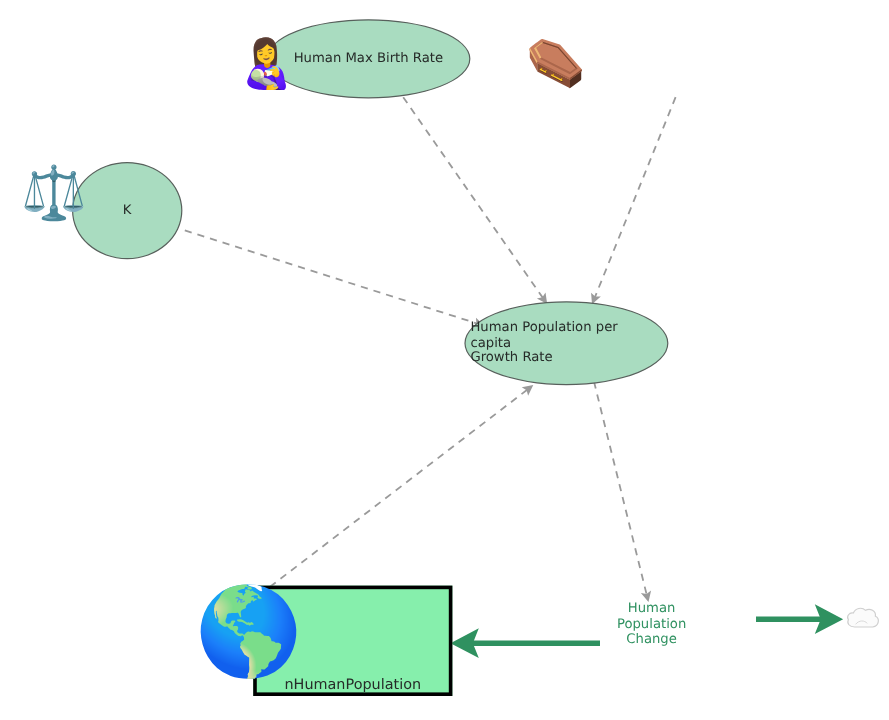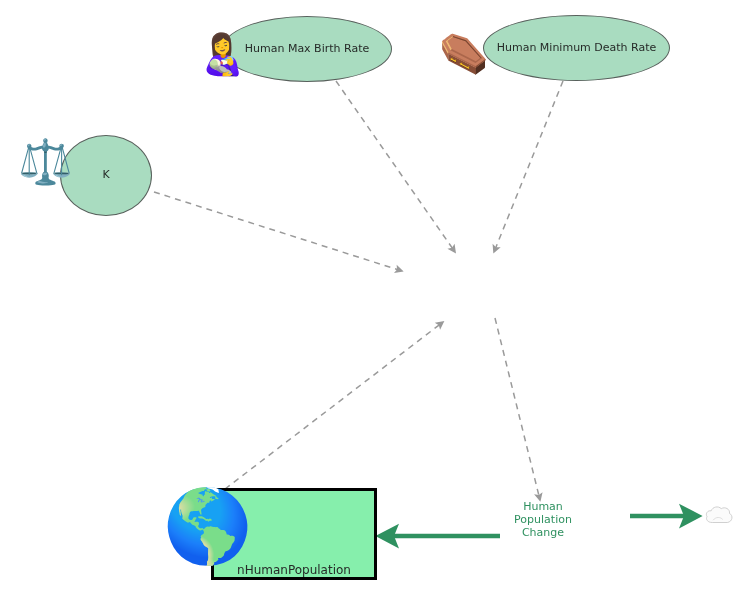--- a/index.html
+++ b/index.html
@@ -105,25 +105,26 @@
   <div class="node ellipse-node" id="node-k" style="left: 60px; top: 135px; width: 92px; height: 81px; font-size: 11px; background: rgb(169, 220, 192); border-color: rgb(88, 96, 92); color: rgb(38, 43, 40);">
     <span class="ellipse-label">K</span>
   </div>
   <span class="emoji" id="emoji-k" style="left: 18px; top: 140px; font-size: 44px;">⚖️</span>
 
   <div class="node ellipse-node" id="node-birth" style="left: 222px; top: 16px; width: 170px; height: 66px; font-size: 11px; background: rgb(169, 220, 192); border-color: rgb(88, 96, 92); color: rgb(38, 43, 40);">
     <span class="ellipse-label">Human Max Birth Rate</span>
   </div>
   <span class="emoji" id="emoji-birth" style="left: 198px; top: 34px; font-size: 40px;">👩‍🍼</span>
 
-  <div class="node ellipse-node" id="node-death" style="left: 483px; top: 15px; width: 187px; height: 66px; font-size: 11px; background: rgb(169, 220, 192); border-color: rgb(88, 96, 92); color: rgb(38, 43, 40);">
-    <span class="ellipse-label">Human Minimum Death Rate</span>
-  </div>
   <span class="emoji" id="emoji-death" style="left: 439px; top: 33px; font-size: 40px;">⚰️</span>
 
+  <div class="node ellipse-node" id="node-growth" style="left: 387px; top: 251px; width: 170px; height: 70px; font-size: 11px; background: rgb(169, 220, 192); border-color: rgb(88, 96, 92); color: rgb(38, 43, 40);">
+    <span class="ellipse-label">Human Population per capita
+Growth Rate</span>
+  </div>
 
   <div class="node stock-node" id="node-stock" style="left: 211px; top: 488px; width: 166px; height: 92px; font-size: 12px; border-color: rgb(0, 0, 0);">
     <span>nHumanPopulation</span>
   </div>
   <span class="emoji" id="emoji-earth" style="left: 163px; top: 490px; font-size: 72px;">🌎</span>
 
   <div class="flow-label" id="flow-label" style="left: 512px; top: 500px; font-size: 11px; width: 62px; color: rgb(47, 145, 96);">Human
 Population
 Change</div>
 

